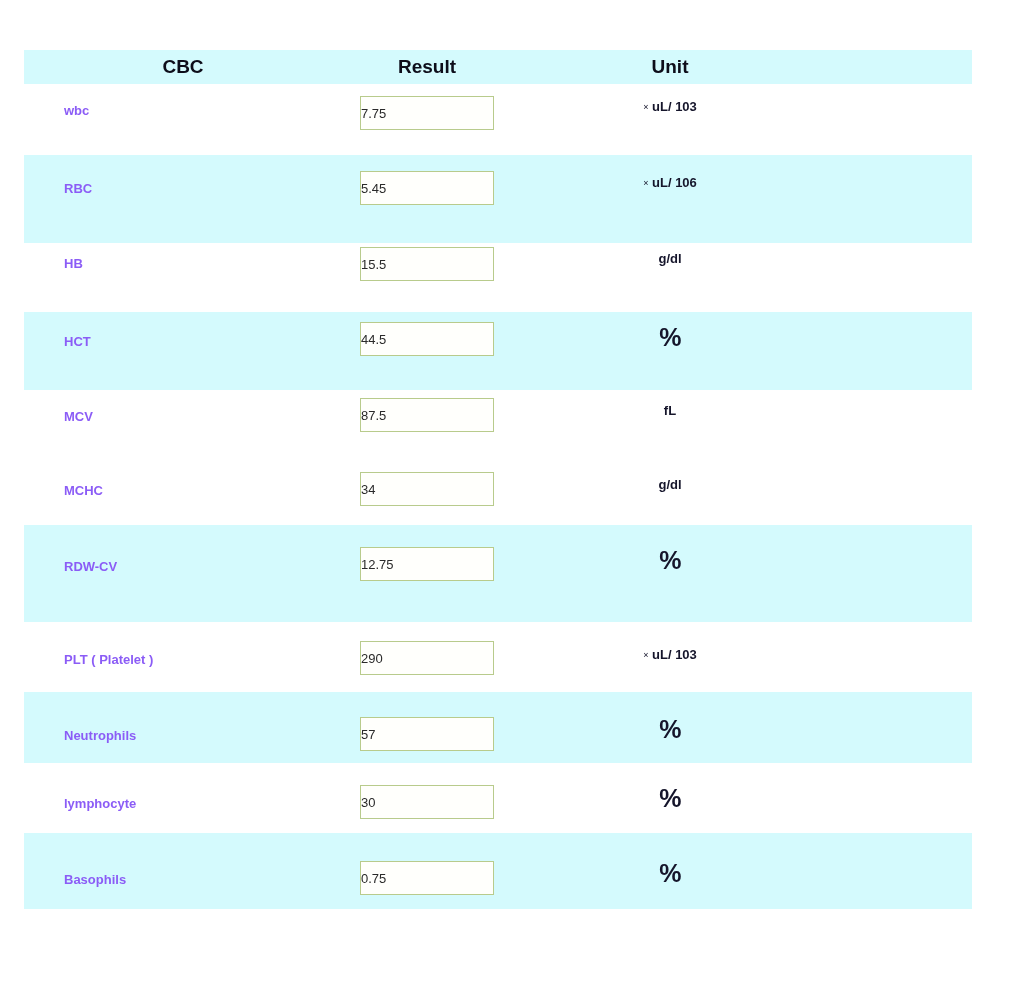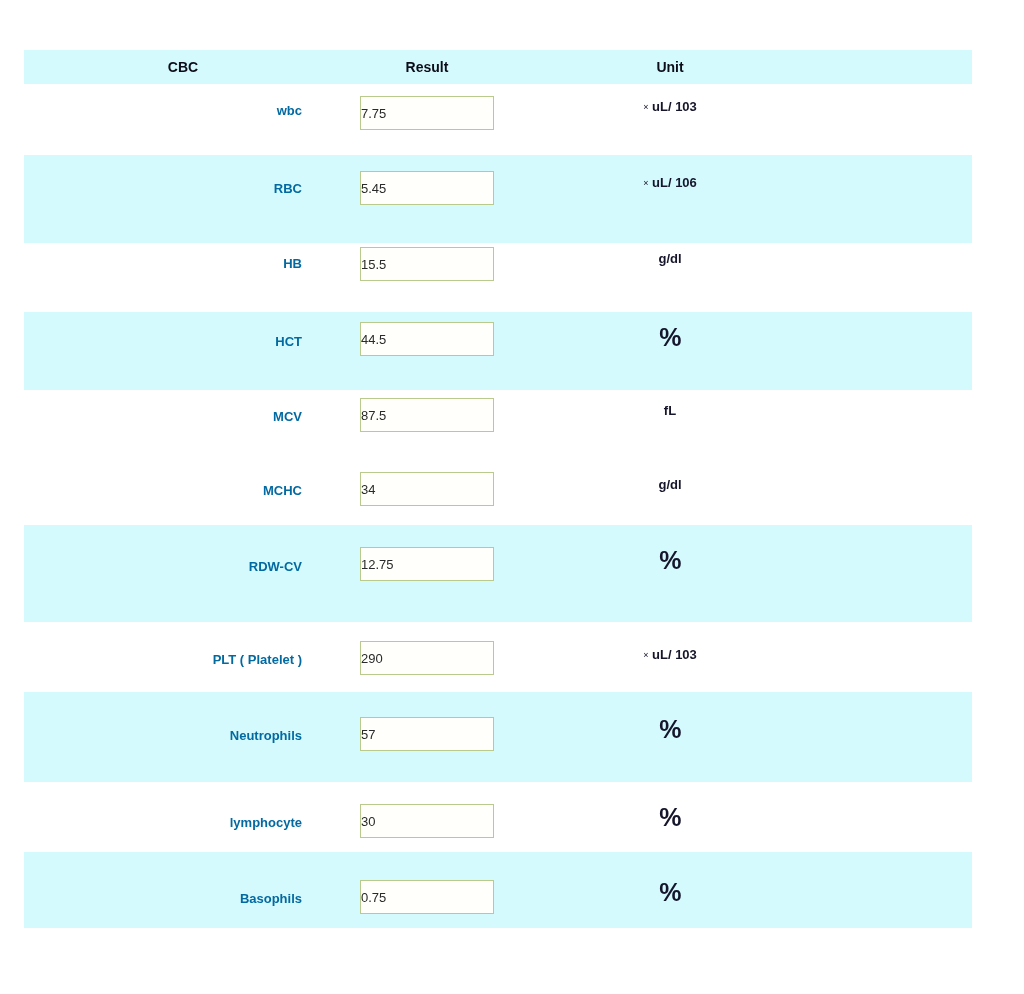--- a/index.html
+++ b/index.html
@@ -29,21 +29,21 @@
   .thead {
     position: relative;
     height: 34px;
     background: #d4fafd;
   }
   .thead .cell {
     position: absolute;
     top: 0;
     height: 48px;
     line-height: 34px;
-    font-size: 14px;
+    font-size: 19px;
     font-weight: bold;
     color: #0d0d1a;
     text-align: center;
     white-space: nowrap;
   }
   .col-name  { left: 40px;  width: 238px; }
   .col-result{ left: 290px; width: 226px; }
   .col-unit  { left: 545px; width: 202px; }
 
   
@@ -51,24 +51,24 @@
     position: relative;
     width: 100%;
   }
   .row.shaded { background: #d4fafd; }
   .row.plain  { background: #ffffff; }
 
   .row .label {
     position: absolute;
     left: 40px;
     width: 238px;
-    text-align: right;
+    text-align: left;
     font-size: 13px;
     font-weight: bold;
-    color: #0369a1;
+    color: #8b5cf6;
     white-space: nowrap;
   }
 
   .row .result-wrap {
     position: absolute;
     left: 290px;
     width: 226px;
     text-align: center;
   }
 
@@ -156,21 +156,21 @@
       <div class="row shaded" style="height: 97px;">
         <div class="label" style="top: 34px;">RDW-CV</div>
         <div class="result-wrap" style="top: 22px;"><input type="text" class="result-box" value="12.75" style=""></div>
         <div class="unit pct" style="top: 21px;"><span>%</span></div>
       </div>
       <div class="row plain" style="height: 70px;">
         <div class="label" style="top: 30px;">PLT ( Platelet )</div>
         <div class="result-wrap" style="top: 19px;"><input type="text" class="result-box" value="290" style=""></div>
         <div class="unit" style="top: 25px;"><span class="mult">×</span><span> uL/ 103</span></div>
       </div>
-      <div class="row shaded" style="height: 90px;">
+      <div class="row shaded" style="height: 71px;">
         <div class="label" style="top: 36px;">Neutrophils</div>
         <div class="result-wrap" style="top: 25px;"><input type="text" class="result-box" value="57" style=""></div>
         <div class="unit pct" style="top: 23px;"><span>%</span></div>
       </div>
       <div class="row plain" style="height: 70px;">
         <div class="label" style="top: 33px;">lymphocyte</div>
         <div class="result-wrap" style="top: 22px;"><input type="text" class="result-box" value="30" style=""></div>
         <div class="unit pct" style="top: 21px;"><span>%</span></div>
       </div>
       <div class="row shaded" style="height: 76px;">

